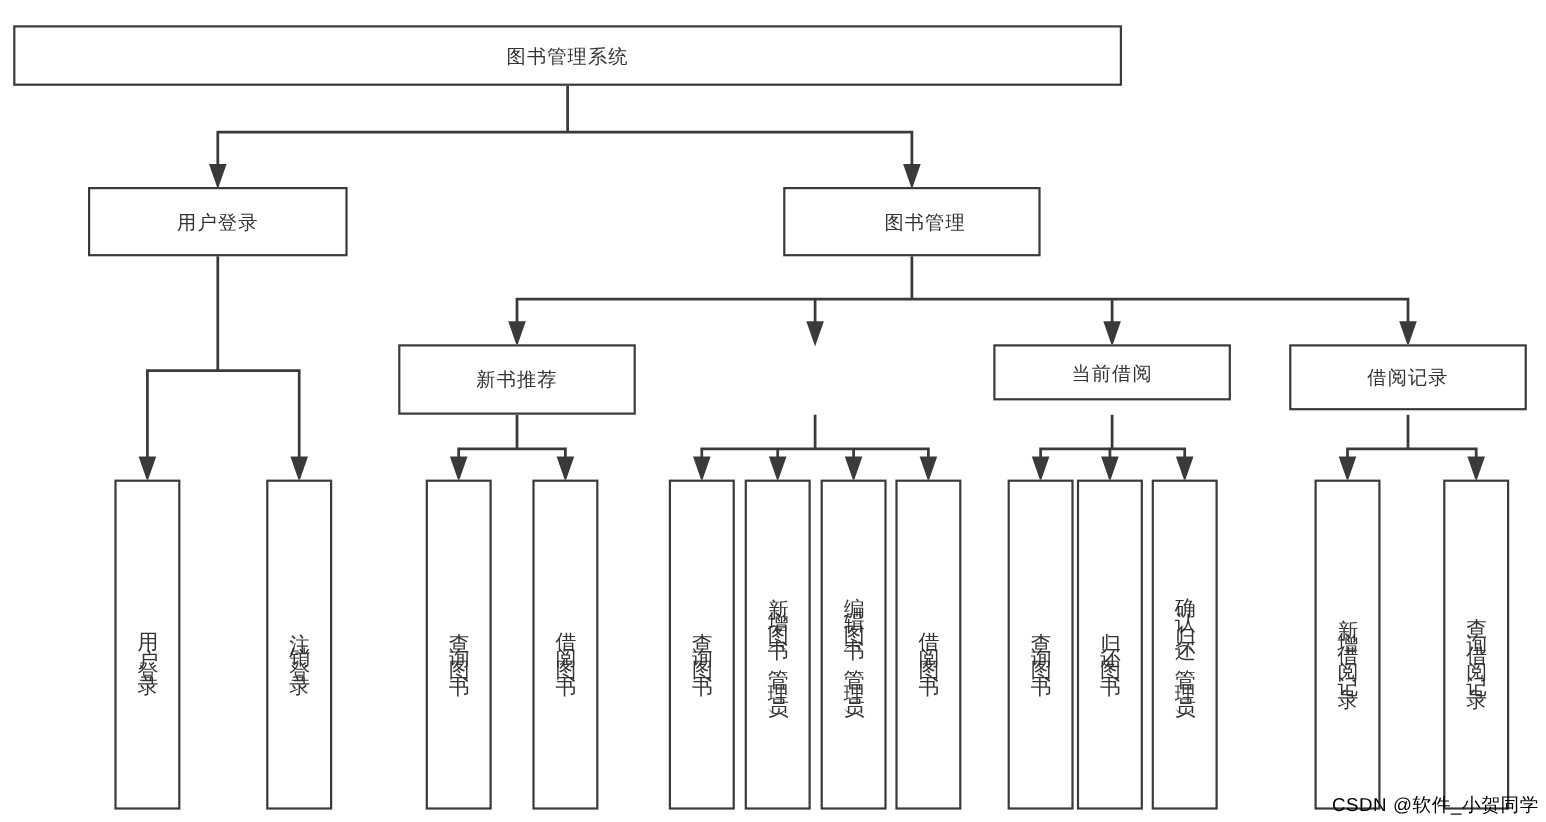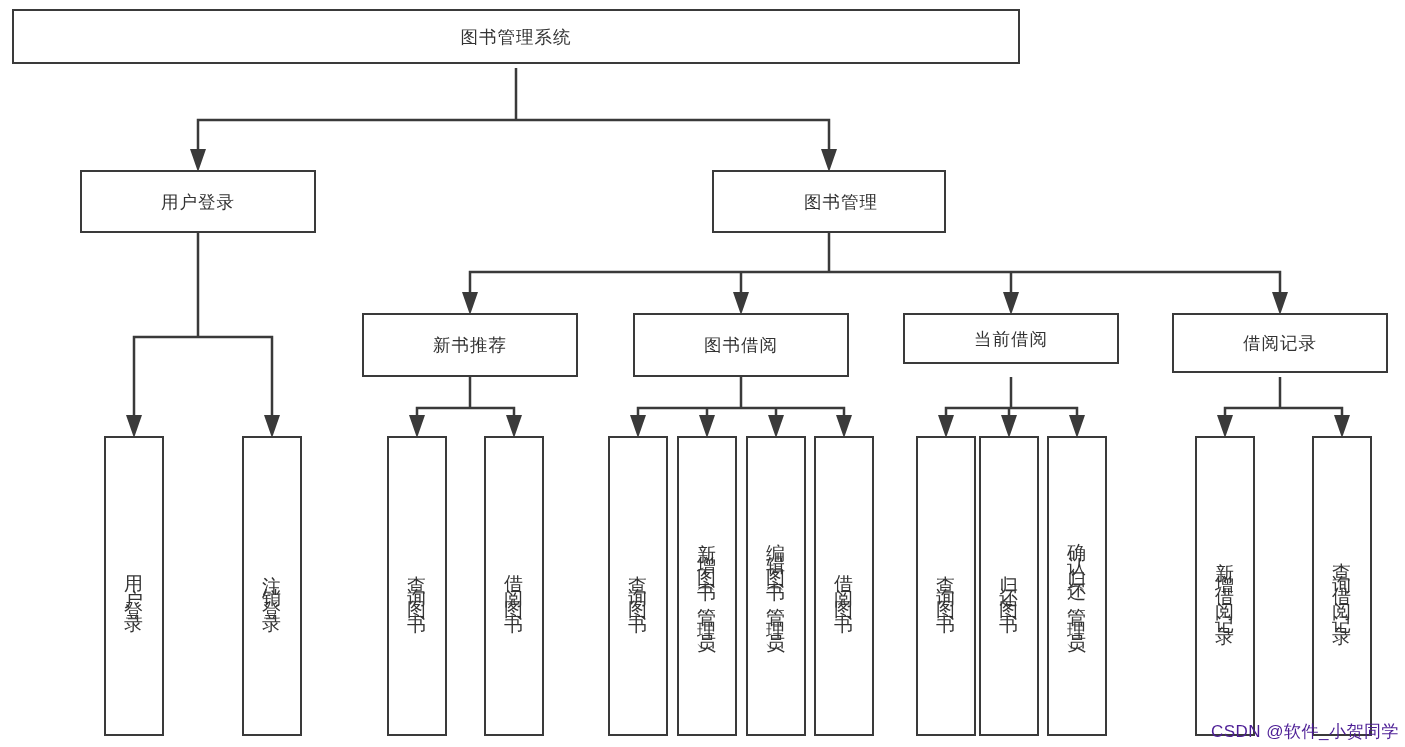--- a/index.html
+++ b/index.html
@@ -38,21 +38,21 @@
     width: 1405px; height: 747px;
     pointer-events: none;
   }
   #wires path.line { stroke: #3a3a3a; stroke-width: 2.5; fill: none; }
   #wires path.arrow { fill: #3a3a3a; stroke: none; }
   .watermark {
     position: absolute;
     right: 6px;
     bottom: 4px;
     font-size: 17px;
-    color: #4c1d95;
+    color: #000000;
     letter-spacing: 0.5px;
     white-space: nowrap;
   }
 </style>
 </head>
 <body>
 
 <div id="canvas">
 
   <svg id="wires" viewBox="0 0 1405 747">
@@ -84,36 +84,33 @@
     <path class="line" d="M1011,377 L1011,408 M944.8,408 L1078.2,408 M946,407 L946,432 M1009,407 L1009,432 M1077,407 L1077,432"></path>
     <path class="arrow" d="M938,415 L954,415 L946,438 Z"></path>
     <path class="arrow" d="M1001,415 L1017,415 L1009,438 Z"></path>
     <path class="arrow" d="M1069,415 L1085,415 L1077,438 Z"></path>
 
     <path class="line" d="M1280,377 L1280,408 M1223.8,408 L1343.2,408 M1225,407 L1225,432 M1342,407 L1342,432"></path>
     <path class="arrow" d="M1217,415 L1233,415 L1225,438 Z"></path>
     <path class="arrow" d="M1334,415 L1350,415 L1342,438 Z"></path>
   </svg>
 
-  <div class="node root hlabel" style="left:12px; top:9px; width:1008px; height:55px;">
+  <div class="node root hlabel" style="left:12px; top:23px; width:1008px; height:55px;">
     <span>图书管理系统</span>
   </div>
 
   <div class="node hlabel" style="left:80px; top:170px; width:236px; height:63px;">
     <span>用户登录</span>
   </div>
   <div class="node hlabel" style="left:712px; top:170px; width:234px; height:63px;padding-left:24px;">
     <span>图书管理</span>
   </div>
 
   <div class="node hlabel" style="left:362px; top:313px; width:216px; height:64px;text-align:right;">
     <span>新书推荐</span>
-  </div>
-  <div class="node hlabel" style="left:633px; top:313px; width:216px; height:64px;">
-    <span>图书借阅</span>
   </div>
   <div class="node hlabel" style="left:903px; top:313px; width:216px; height:51px;">
     <span>当前借阅</span>
   </div>
   <div class="node hlabel" style="left:1172px; top:313px; width:216px; height:60px;">
     <span>借阅记录</span>
   </div>
 
   <div class="node leaf" style="left:104px; top:436px; width:60px; height:300px;">
     <span class="vtext">用户登录</span>

